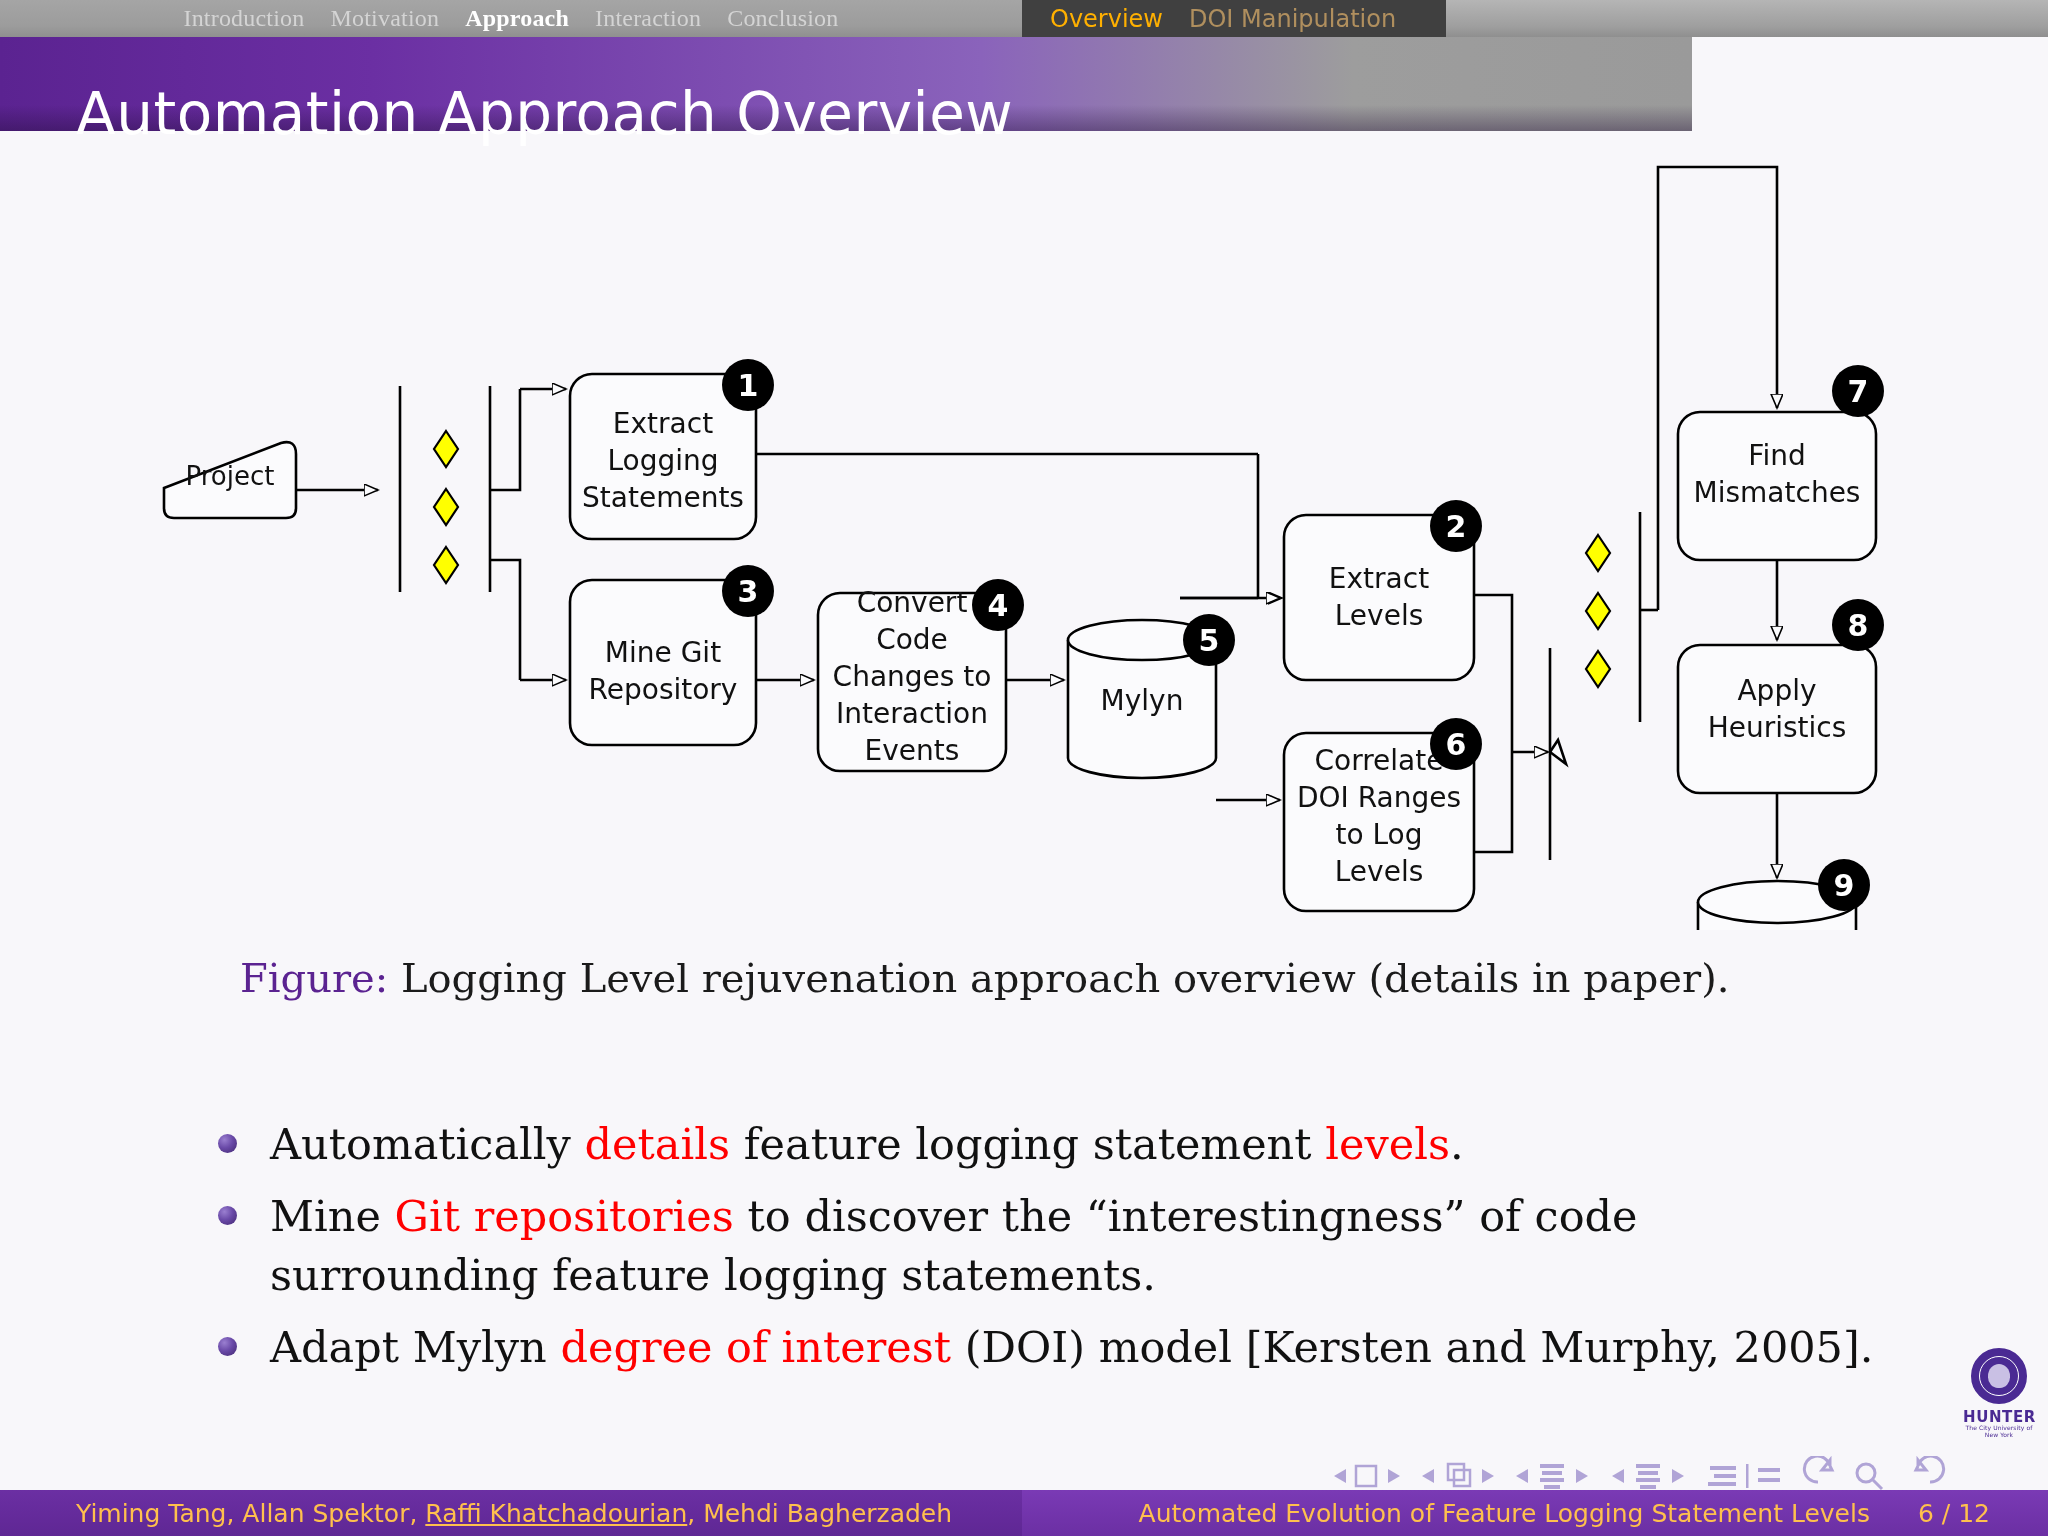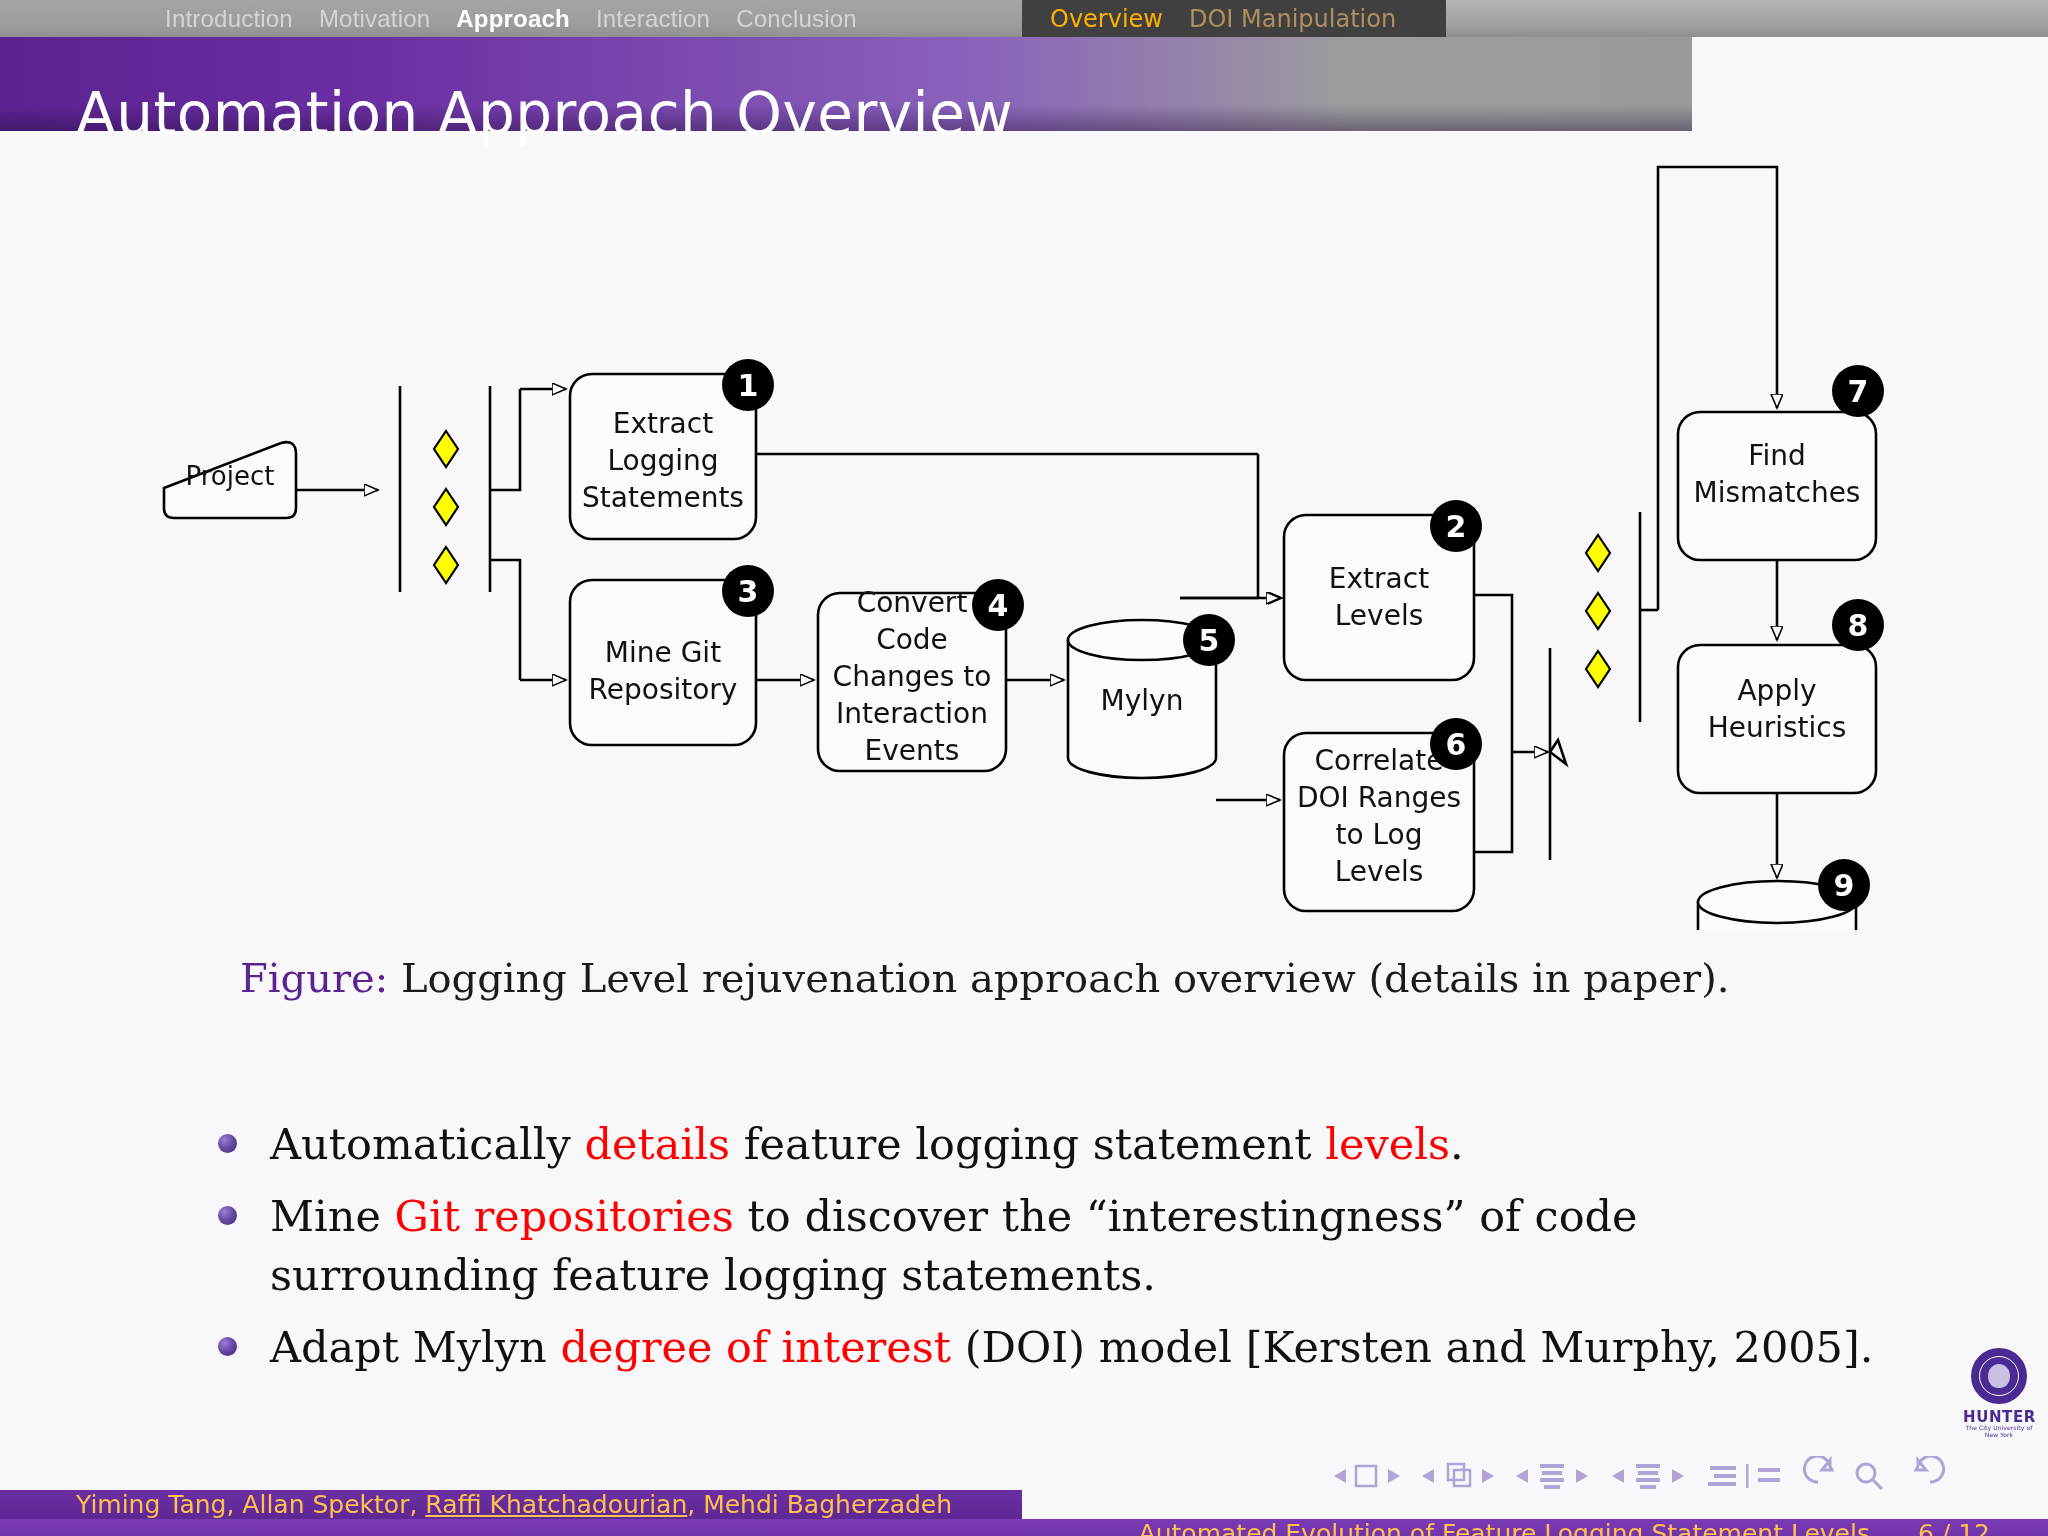--- a/index.html
+++ b/index.html
@@ -26,21 +26,21 @@
     background:#404040;
     display:flex;align-items:center;gap:26px;padding-left:28px;
     box-sizing:border-box;
   }
   .nav-seg-c{
     flex:1;height:37px;
     background:linear-gradient(to bottom,#b5b5b5 0%,#9f9f9f 70%,#8f8f8f 100%);
   }
   .nav-item{
     font-size:24px;letter-spacing:.2px;white-space:nowrap;
-    font-family:Liberation Sans, sans-serif;
+    font-family:Liberation Serif, serif;
   }
   .nav-item.dim{color:#d4d4d4;}
   .nav-item.cur{color:#ffffff;font-weight:bold;}
   .nav-sub{font-size:24px;white-space:nowrap;}
   .nav-sub.dim{color:#b08f5e;}
   .nav-sub.cur{color:#ffb000;}
 
   
   .titlebar{
     position:absolute;left:0;top:37px;width:1692px;height:94px;
@@ -109,21 +109,21 @@
   }
 
   
   .navicons{
     position:absolute;left:1330px;top:1454px;width:700px;height:44px;
     display:flex;align-items:center;gap:0px;
   }
 
   
   .footer{
-    position:absolute;left:0;bottom:0;width:2048px;height:46px;display:flex;flex-direction:column;
+    position:absolute;left:0;bottom:0;width:2048px;height:46px;display:flex;
   }
   .foot-a{
     width:1022px;height:46px;
     background:linear-gradient(to bottom,#6b2fa3 0%,#5f2794 100%);
     display:flex;align-items:center;
   }
   .foot-a .authors{
     color:#ffc04d;font-size:25px;margin-left:76px;white-space:nowrap;
     font-family:"DejaVu Sans", sans-serif;
   }

